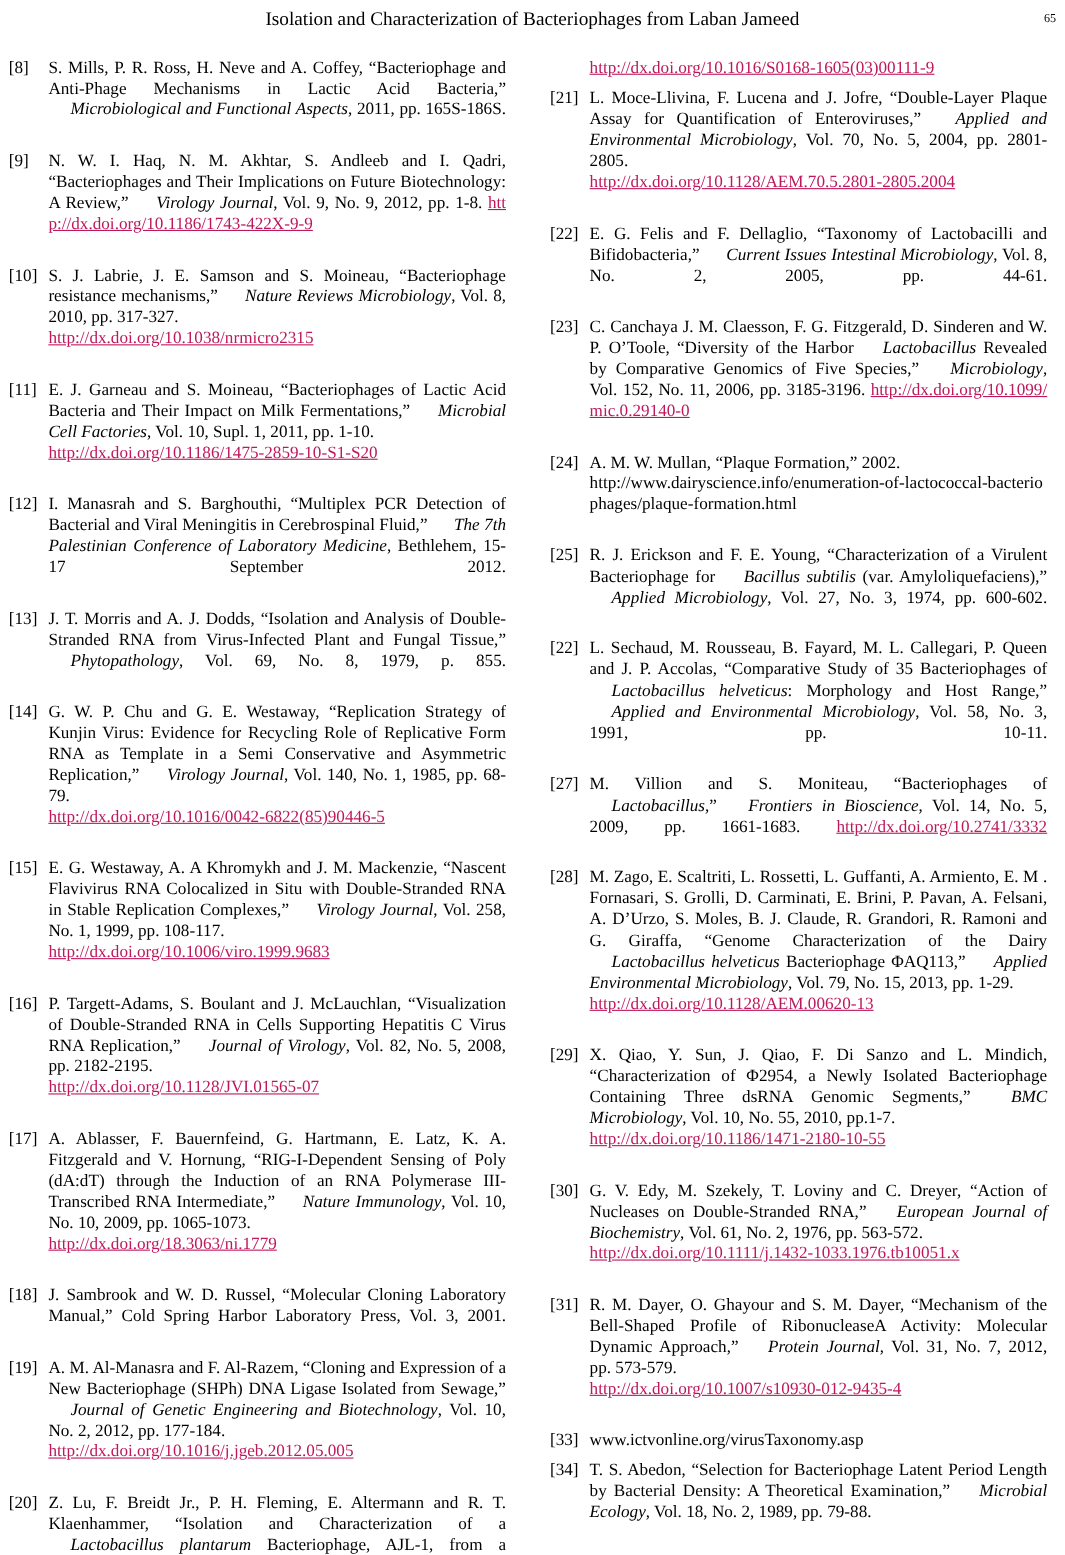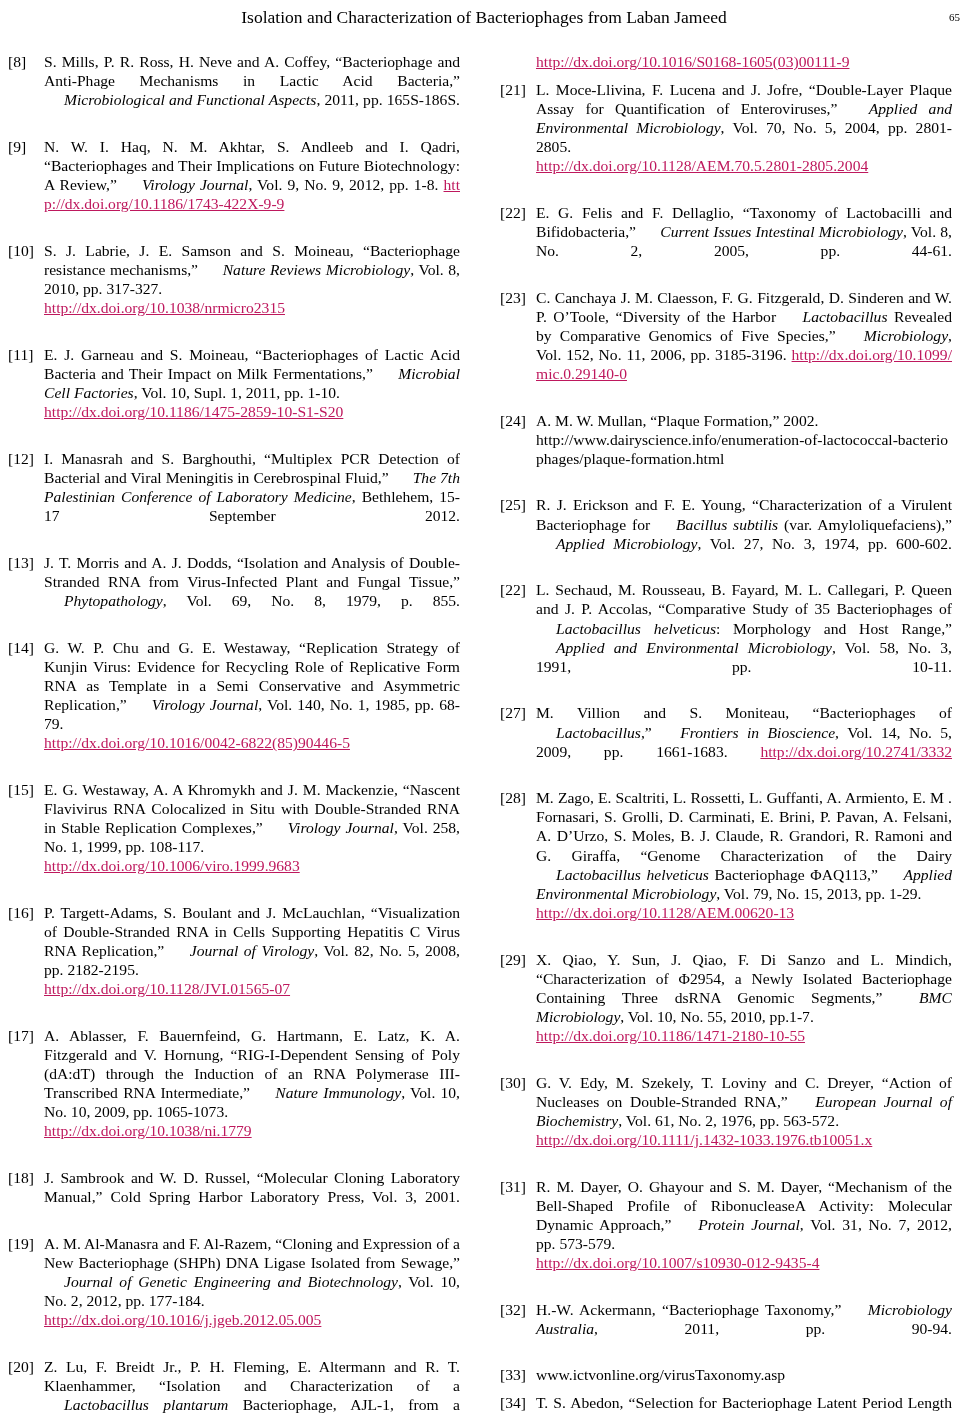--- a/index.html
+++ b/index.html
@@ -170,21 +170,21 @@
         <div class="ref">
           <span class="num">[15]</span>
           <span class="body"><span>E. G. Westaway, A. A Khromykh and J. M. Mackenzie, “Nascent Flavivirus RNA Colocalized in Situ with Double-Stranded RNA in Stable Replication Complexes,” </span><i>Virology Journal</i><span>, Vol. 258, No. 1, 1999, pp. 108-117. </span><br><a class="doi" href="#">http://dx.doi.org/10.1006/viro.1999.9683</a></span>
         </div>
         <div class="ref">
           <span class="num">[16]</span>
           <span class="body"><span>P. Targett-Adams, S. Boulant and J. McLauchlan, “Visualization of Double-Stranded RNA in Cells Supporting Hepatitis C Virus RNA Replication,” </span><i>Journal of Virology</i><span>, Vol. 82, No. 5, 2008, pp. 2182-2195. </span><br><a class="doi" href="#">http://dx.doi.org/10.1128/JVI.01565-07</a></span>
         </div>
         <div class="ref">
           <span class="num">[17]</span>
-          <span class="body"><span>A. Ablasser, F. Bauernfeind, G. Hartmann, E. Latz, K. A. Fitzgerald and V. Hornung, “RIG-I-Dependent Sensing of Poly (dA:dT) through the Induction of an RNA Polymerase III-Transcribed RNA Intermediate,” </span><i>Nature Immunology</i><span>, Vol. 10, No. 10, 2009, pp. 1065-1073. </span><br><a class="doi" href="#">http://dx.doi.org/10.1038/ni.1779</a></span>
+          <span class="body"><span>A. Ablasser, F. Bauernfeind, G. Hartmann, E. Latz, K. A. Fitzgerald and V. Hornung, “RIG-I-Dependent Sensing of Poly (dA:dT) through the Induction of an RNA Polymerase III-Transcribed RNA Intermediate,” </span><i>Nature Immunology</i><span>, Vol. 10, No. 10, 2009, pp. 1065-1073. </span><br><a class="doi" href="#">http://dx.doi.org/18.3063/ni.1779</a></span>
         </div>
         <div class="ref">
           <span class="num">[18]</span>
           <span class="body"><span>J. Sambrook and W. D. Russel, “Molecular Cloning Laboratory Manual,” Cold Spring Harbor Laboratory Press, Vol. 3, 2001.</span></span>
         </div>
         <div class="ref">
           <span class="num">[19]</span>
           <span class="body"><span>A. M. Al-Manasra and F. Al-Razem, “Cloning and Expression of a New Bacteriophage (SHPh) DNA Ligase Isolated from Sewage,” </span><i>Journal of Genetic Engineering and Biotechnology</i><span>, Vol. 10, No. 2, 2012, pp. 177-184. </span><br><a class="doi" href="#">http://dx.doi.org/10.1016/j.jgeb.2012.05.005</a></span>
         </div>
         <div class="ref">
@@ -233,24 +233,20 @@
           <span class="body"><span>X. Qiao, Y. Sun, J. Qiao, F. Di Sanzo and L. Mindich, “Characterization of Φ2954, a Newly Isolated Bacteriophage Containing Three dsRNA Genomic Segments,” </span><i>BMC Microbiology</i><span>, Vol. 10, No. 55, 2010, pp.1-7. </span><br><a class="doi" href="#">http://dx.doi.org/10.1186/1471-2180-10-55</a></span>
         </div>
         <div class="ref">
           <span class="num">[30]</span>
           <span class="body"><span>G. V. Edy, M. Szekely, T. Loviny and C. Dreyer, “Action of Nucleases on Double-Stranded RNA,” </span><i>European Journal of Biochemistry</i><span>, Vol. 61, No. 2, 1976, pp. 563-572. </span><br><a class="doi" href="#">http://dx.doi.org/10.1111/j.1432-1033.1976.tb10051.x</a></span>
         </div>
         <div class="ref">
           <span class="num">[31]</span>
           <span class="body"><span>R. M. Dayer, O. Ghayour and S. M. Dayer, “Mechanism of the Bell-Shaped Profile of RibonucleaseA Activity: Molecular Dynamic Approach,” </span><i>Protein Journal</i><span>, Vol. 31, No. 7, 2012, pp. 573-579. </span><br><a class="doi" href="#">http://dx.doi.org/10.1007/s10930-012-9435-4</a></span>
         </div>
-        <div class="ref">
-          <span class="num">[32]</span>
-          <span class="body"><span>H.-W. Ackermann, “Bacteriophage Taxonomy,” </span><i>Microbiology Australia</i><span>, 2011, pp. 90-94.</span></span>
-        </div>
         <div class="ref nojustify">
           <span class="num">[33]</span>
           <span class="body"><span class="plainurl">www.ictvonline.org/virusTaxonomy.asp</span></span>
         </div>
         <div class="ref">
           <span class="num">[34]</span>
           <span class="body"><span>T. S. Abedon, “Selection for Bacteriophage Latent Period Length by Bacterial Density: A Theoretical Examination,” </span><i>Microbial Ecology</i><span>, Vol. 18, No. 2, 1989, pp. 79-88. </span><br></span>
         </div>
       </div>
   </div>

